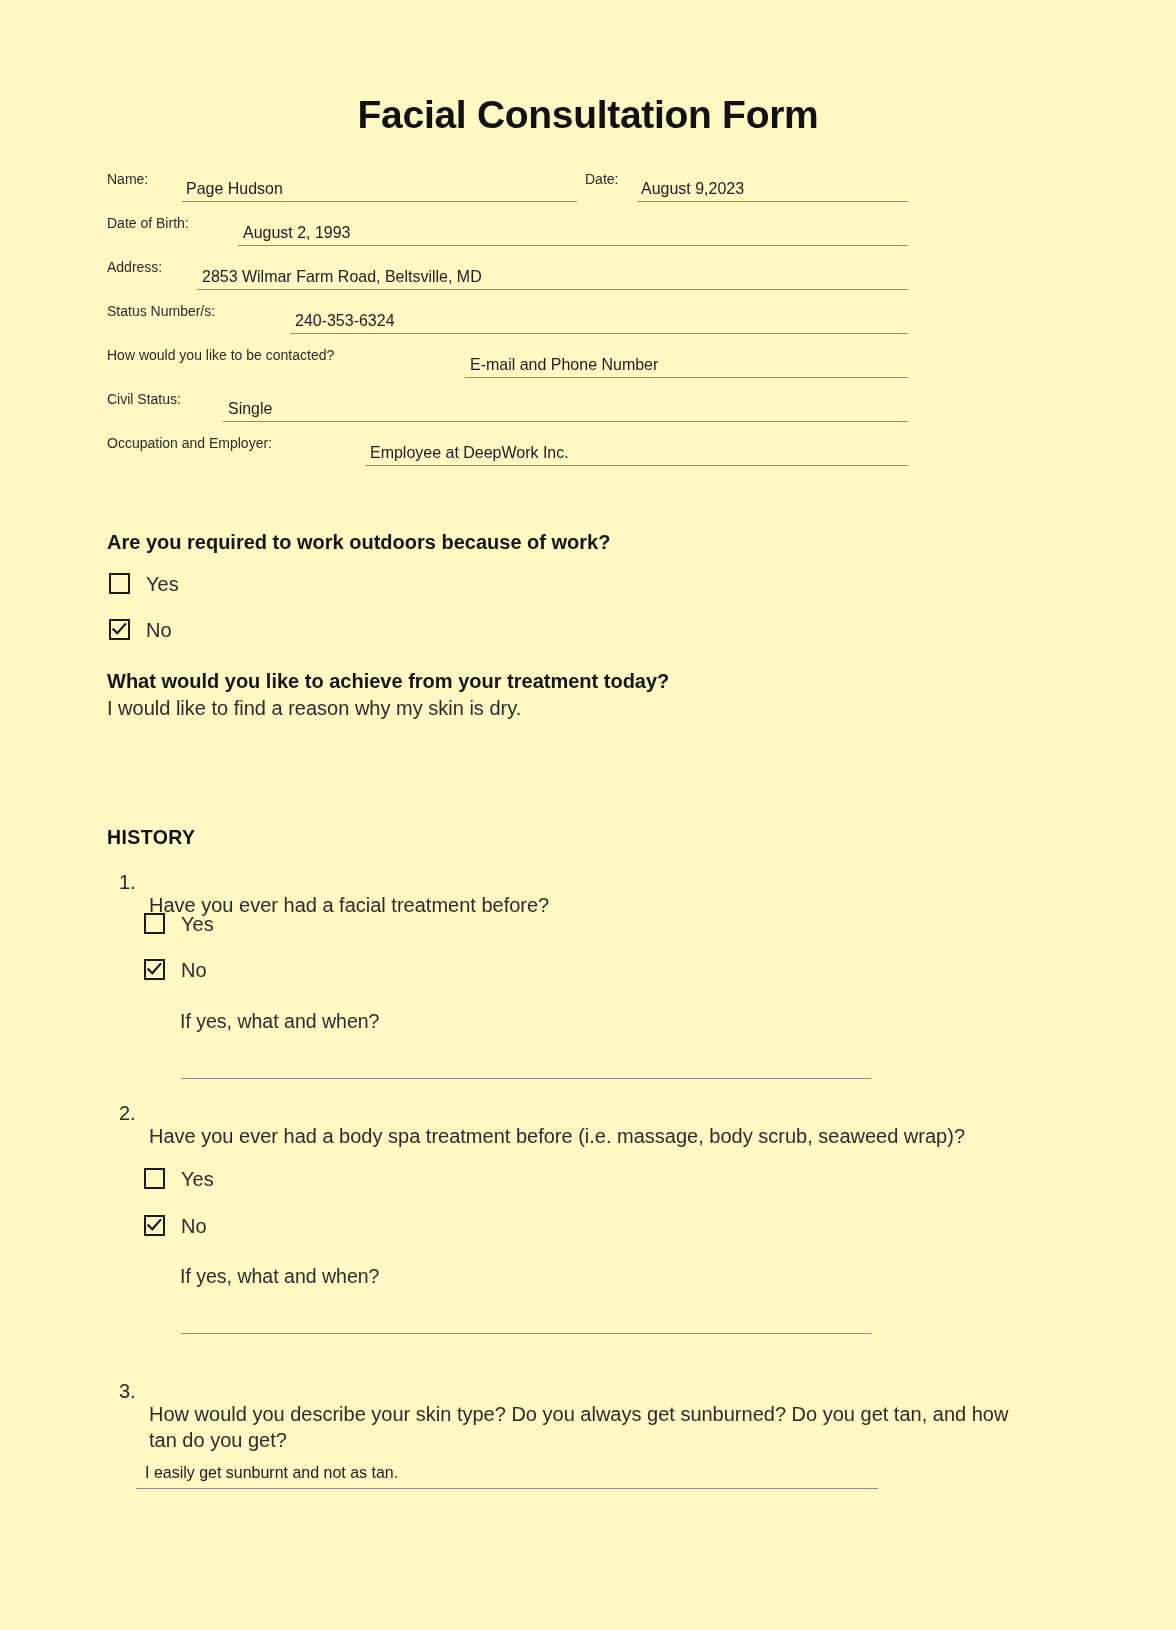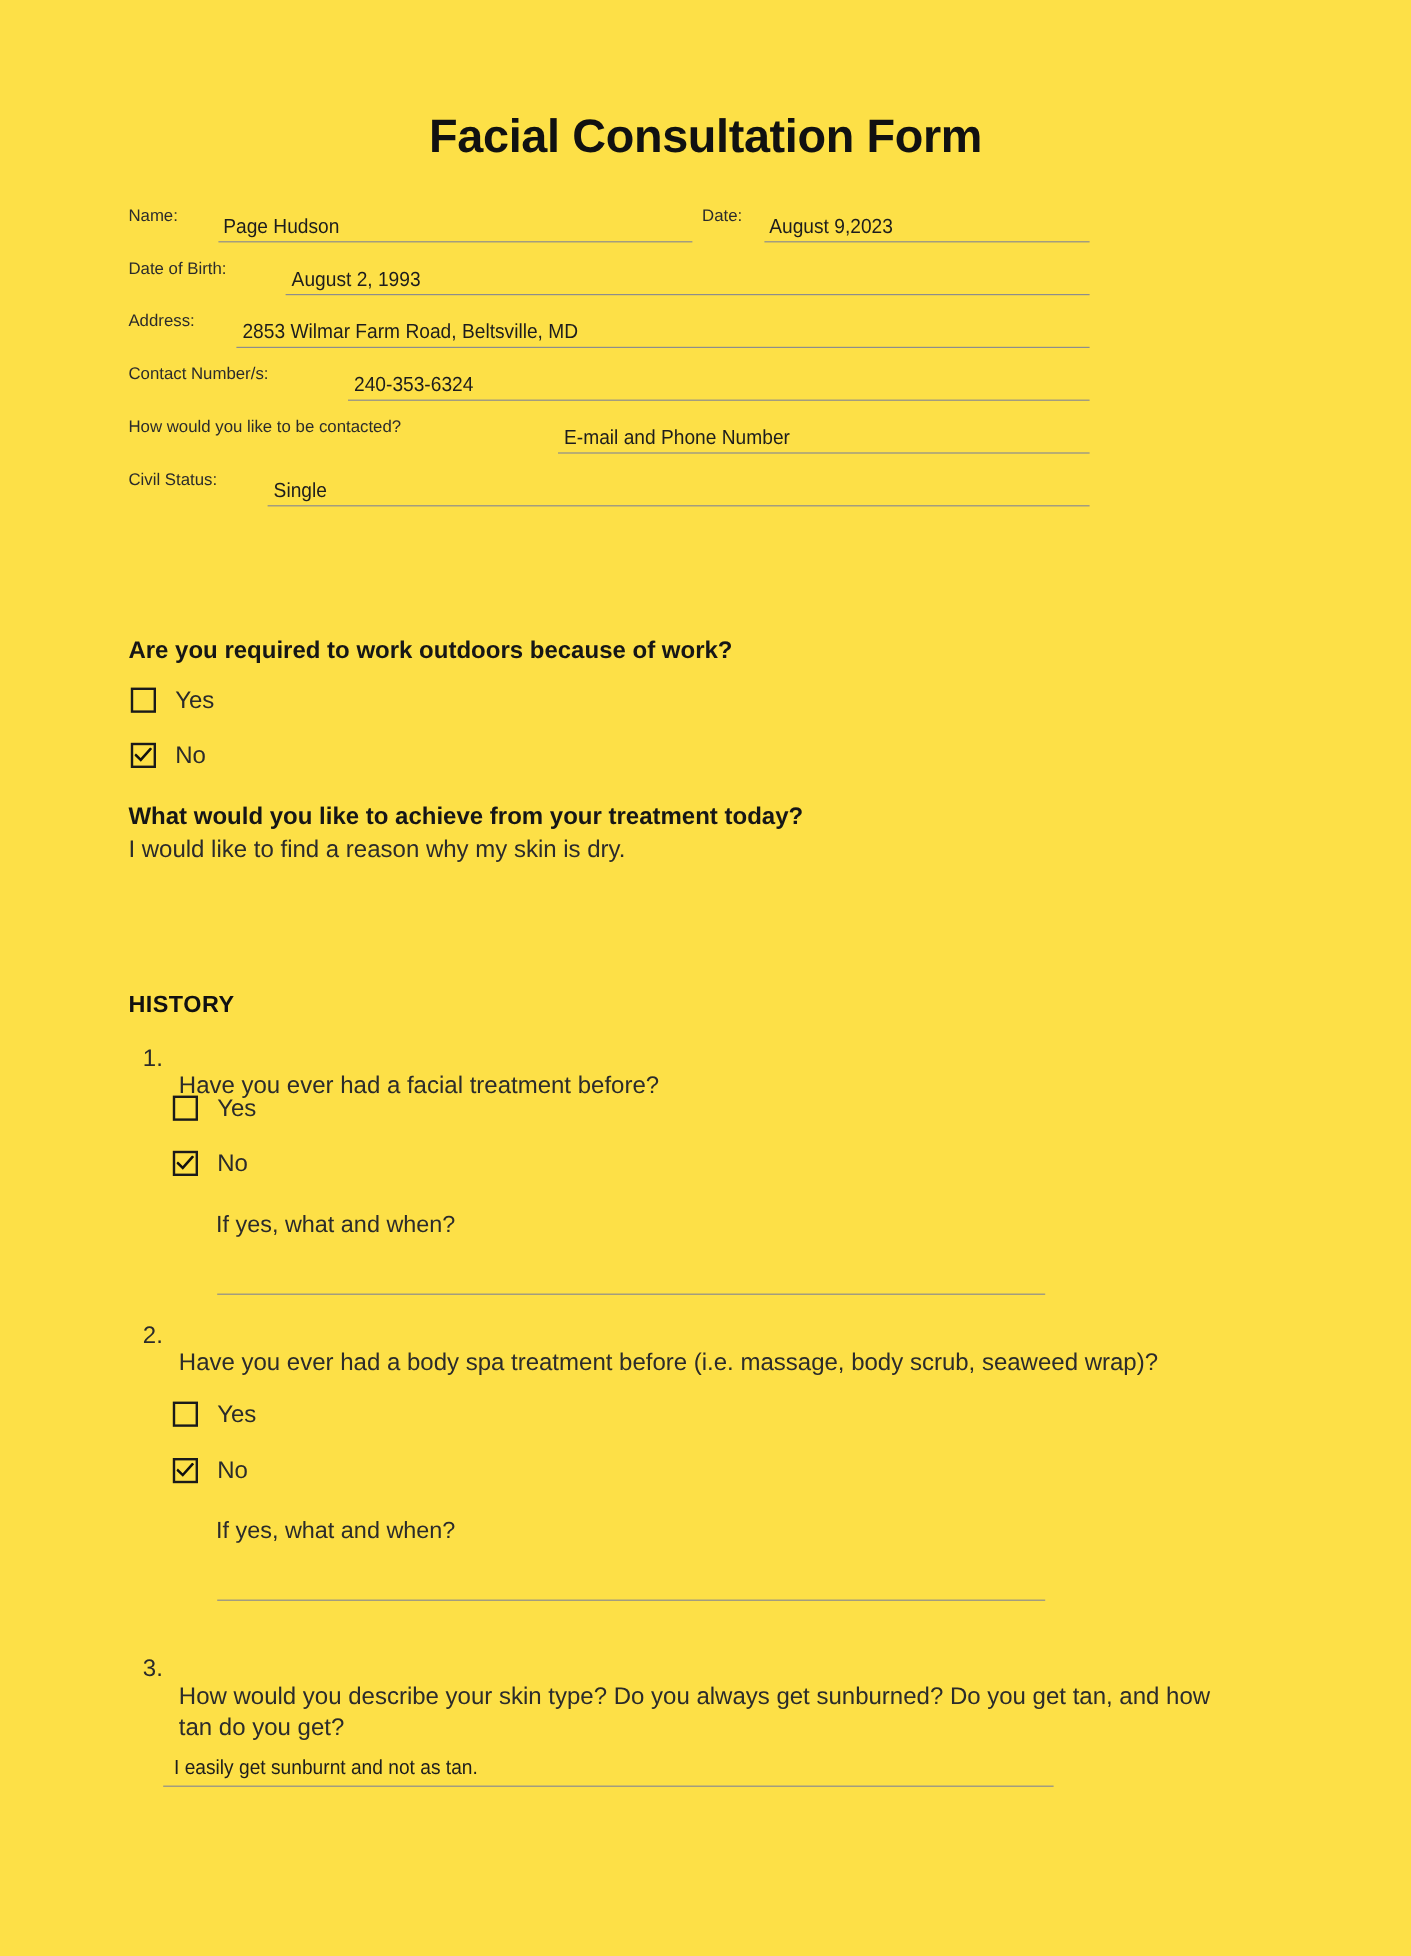--- a/index.html
+++ b/index.html
@@ -14,21 +14,21 @@
     color: #1f1f1f;
     position: relative;
     overflow: hidden;
   }
 
   .page {
     position: absolute;
     left: 0; top: 0;
     width: 1176px;
     height: 1630px;
-    background: #fde047;
+    background: #fef9c3;
   }
 
   .title {
     position: absolute;
     left: 0;
     top: 93px;
     width: 1176px;
     text-align: center;
     font-size: 39px;
     font-weight: bold;
@@ -182,38 +182,43 @@
       <span class="fval" style="left:136px;">August 2, 1993</span>
     </div>
 
     <div class="frow">
       <span class="flabel">Address:</span>
       <span class="fline" style="left:90px; right:-1px;"></span>
       <span class="fval" style="left:95px;">2853 Wilmar Farm Road, Beltsville, MD</span>
     </div>
 
     <div class="frow">
-      <span class="flabel">Contact Number/s:</span>
+      <span class="flabel">Status Number/s:</span>
       <span class="fline" style="left:183px; right:-1px;"></span>
       <span class="fval" style="left:188px;">240-353-6324</span>
     </div>
 
 
     <div class="frow">
       <span class="flabel">How would you like to be contacted?</span>
       <span class="fline" style="left:358px; right:-1px;"></span>
       <span class="fval" style="left:363px;">E-mail and Phone Number</span>
     </div>
 
     <div class="frow">
       <span class="flabel">Civil Status:</span>
       <span class="fline" style="left:116px; right:-1px;"></span>
       <span class="fval" style="left:121px;">Single</span>
     </div>
 
+    <div class="frow">
+      <span class="flabel">Occupation and Employer:</span>
+      <span class="fline" style="left:258px; right:-1px;"></span>
+      <span class="fval" style="left:263px;">Employee at DeepWork Inc.</span>
+    </div>
   </div>
 
   <div class="qbold" style="top:531px;">Are you required to work outdoors because of work?</div>
 
   <div class="cbrow" style="left:109px; top:573px;">
     <span class="cbox"></span>
     <span class="cblabel">Yes</span>
   </div>
 
   <div class="cbrow" style="left:109px; top:619px;">

